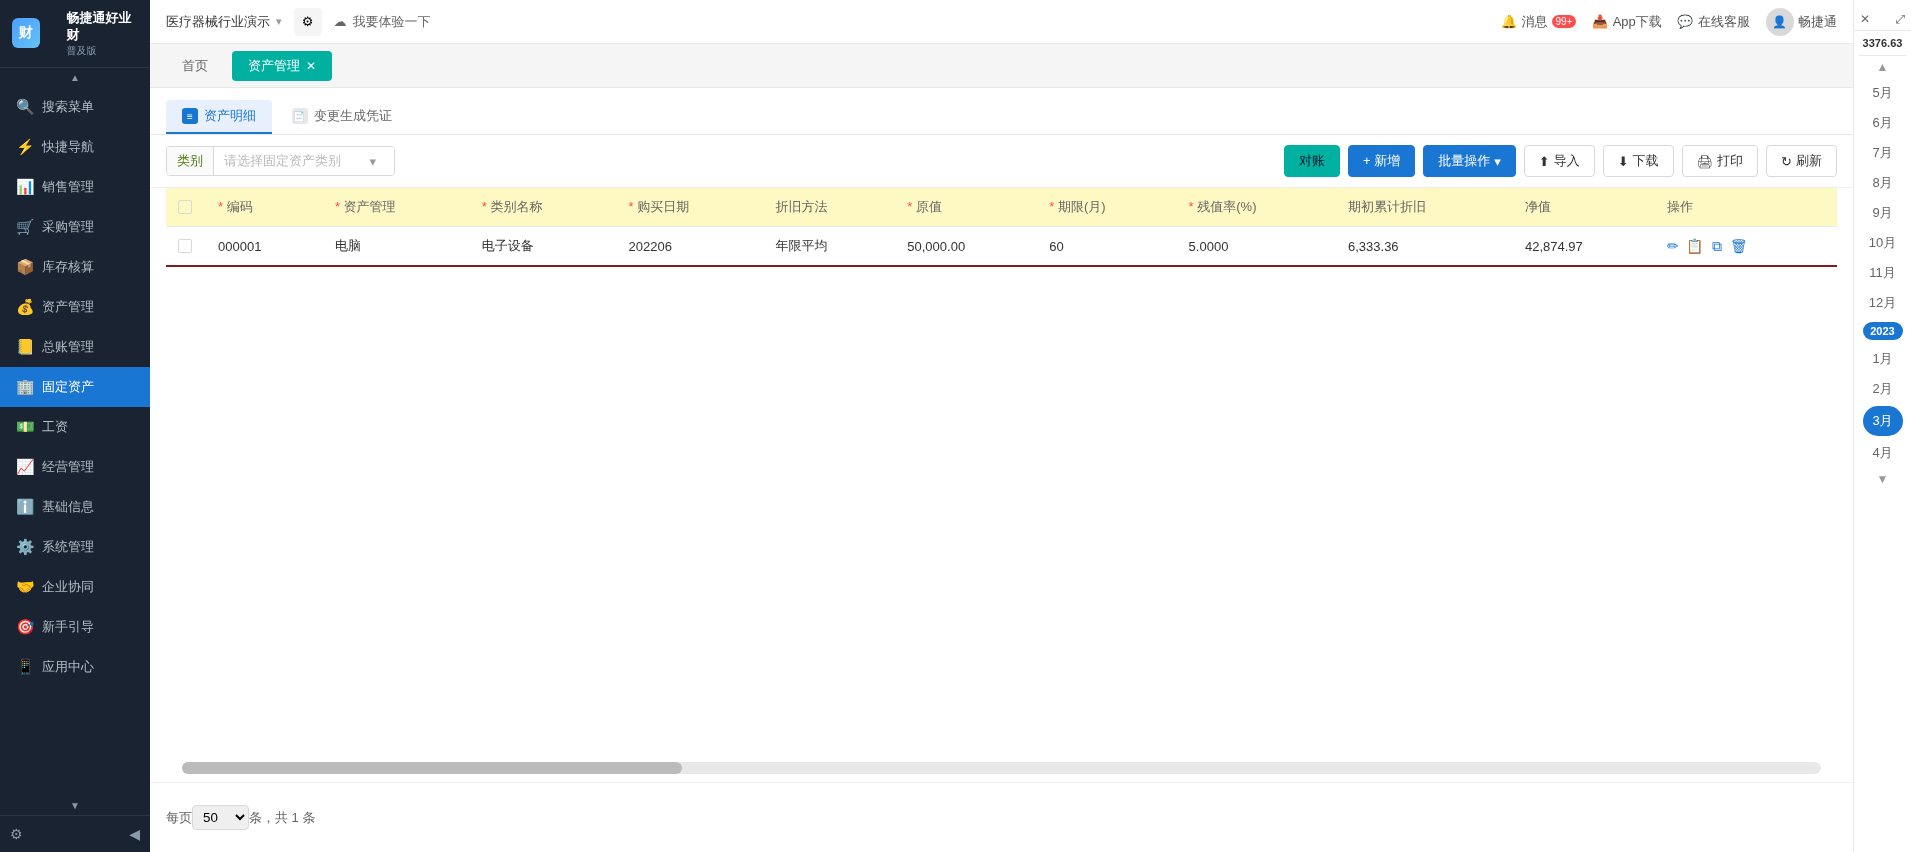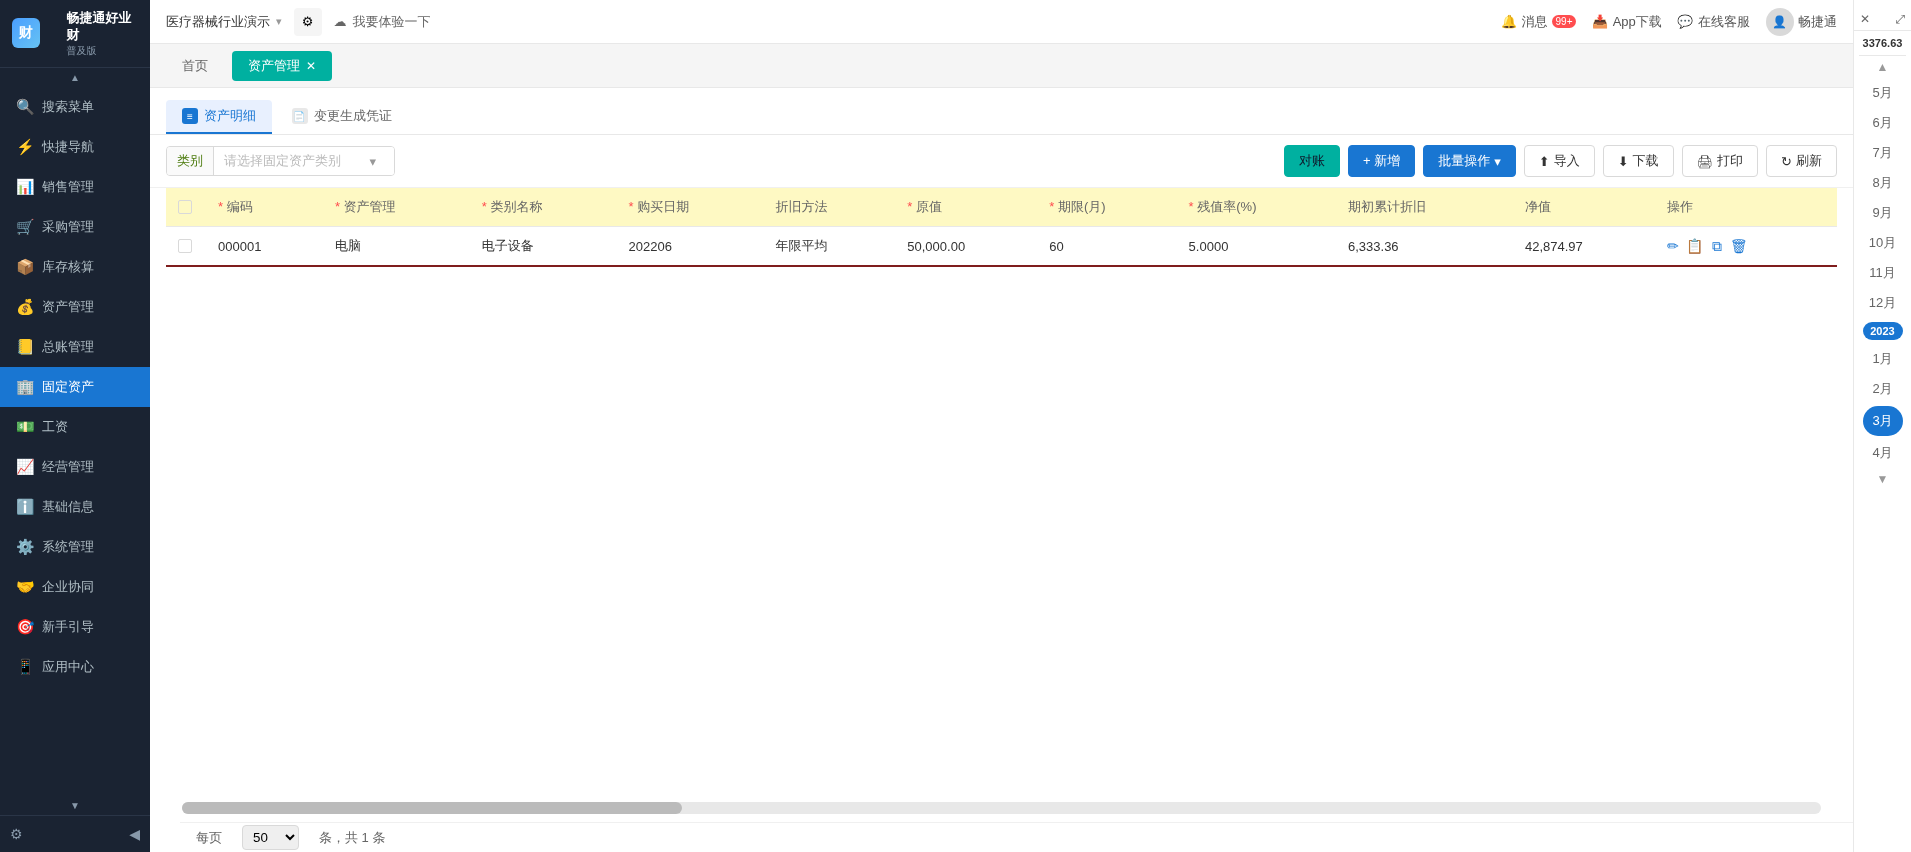--- a/index.html
+++ b/index.html
@@ -79,21 +79,21 @@
     tbody tr { border-bottom: 2px solid #7f1d1d; }
     tbody td { padding: 10px 12px; font-size: 13px; color: #333; }
     .subtotal-row { background: #f8fcff; }
     .subtotal-row td { color: #666; font-size: 13px; }
     .subtotal-icon { display: inline-block; width: 14px; height: 14px; background: #6c8bc4; border-radius: 2px; margin-right: 4px; vertical-align: middle; color: white; font-size: 9px; text-align: center; line-height: 14px; }
     .action-icons { display: flex; gap: 8px; }
     .action-icon { cursor: pointer; color: #1976d2; font-size: 14px; }
     .action-icon.disabled { color: #ccc; cursor: not-allowed; }
 
     
-    .pagination { padding: 2px 16px; border-top: 1px solid #f0f0f0; display: flex; align-items: center; gap: 20px; font-size: 13px; color: #666; margin-left: 30px; }
+    .pagination { padding: 22px 16px; border-top: 1px solid #f0f0f0; display: flex; align-items: center; gap: 0; font-size: 13px; color: #666; }
     .pagination select { padding: 3px 6px; border: 1px solid #d9d9d9; border-radius: 4px; }
 
     
     .right-panel { width: 60px; background: #fff; border-left: 1px solid #e8e8e8; display: flex; flex-direction: column; align-items: center; padding-top: 8px; }
     .month-item { width: 100%; text-align: center; padding: 6px 4px; font-size: 13px; color: #666; cursor: pointer; }
     .month-item.active { background: #1976d2; color: white; border-radius: 4px; }
     .nav-arrow { color: #999; font-size: 12px; text-align: center; cursor: pointer; padding: 2px; }
 
     
     .scroll-area { height: 12px; background: #e8e8e8; margin: 0 16px; border-radius: 6px; cursor: pointer; }

